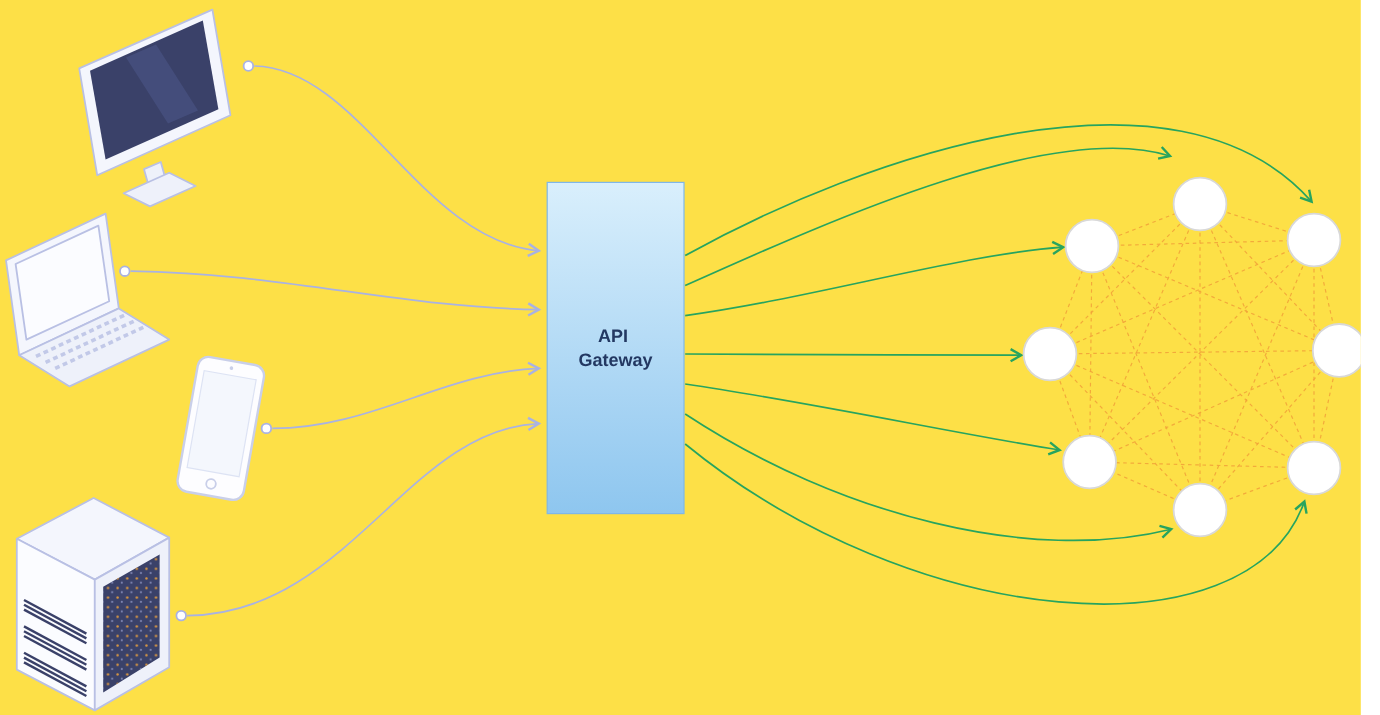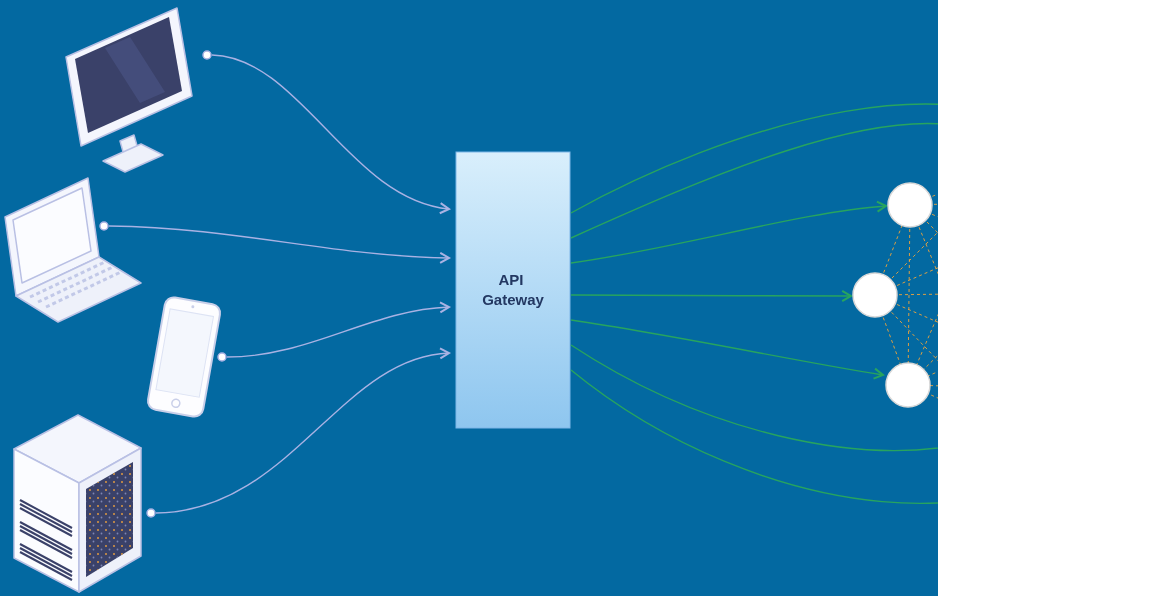--- a/index.html
+++ b/index.html
@@ -3,23 +3,23 @@
 <meta charset="utf-8">
 <style>
   html, body {
     margin: 0;
     padding: 0;
     background: #ffffff;
     font-family: "Liberation Sans", sans-serif;
   }
   .canvas {
     position: relative;
-    width: 938px;
+    width: 1134px;
     height: 596px;
-    background: #0369a1;
+    background: #fde047;
     overflow: hidden;
   }
   svg { display: block; }
 
   .device-face   { fill: #f4f6fd; stroke: #b9c0e4; stroke-width: 1.5; stroke-linejoin: round; }
   .device-face-lt{ fill: #fbfcff; stroke: #b9c0e4; stroke-width: 1.5; stroke-linejoin: round; }
   .device-face-md{ fill: #eef1fa; stroke: #b9c0e4; stroke-width: 1.5; stroke-linejoin: round; }
   .device-screen { fill: #3a4169; stroke: none; }
   .device-glare  { fill: #4d578a; opacity: 0.55; }
   .key-row       { stroke: #c2c9e8; stroke-width: 3; stroke-dasharray: 4 3; fill: none; }

